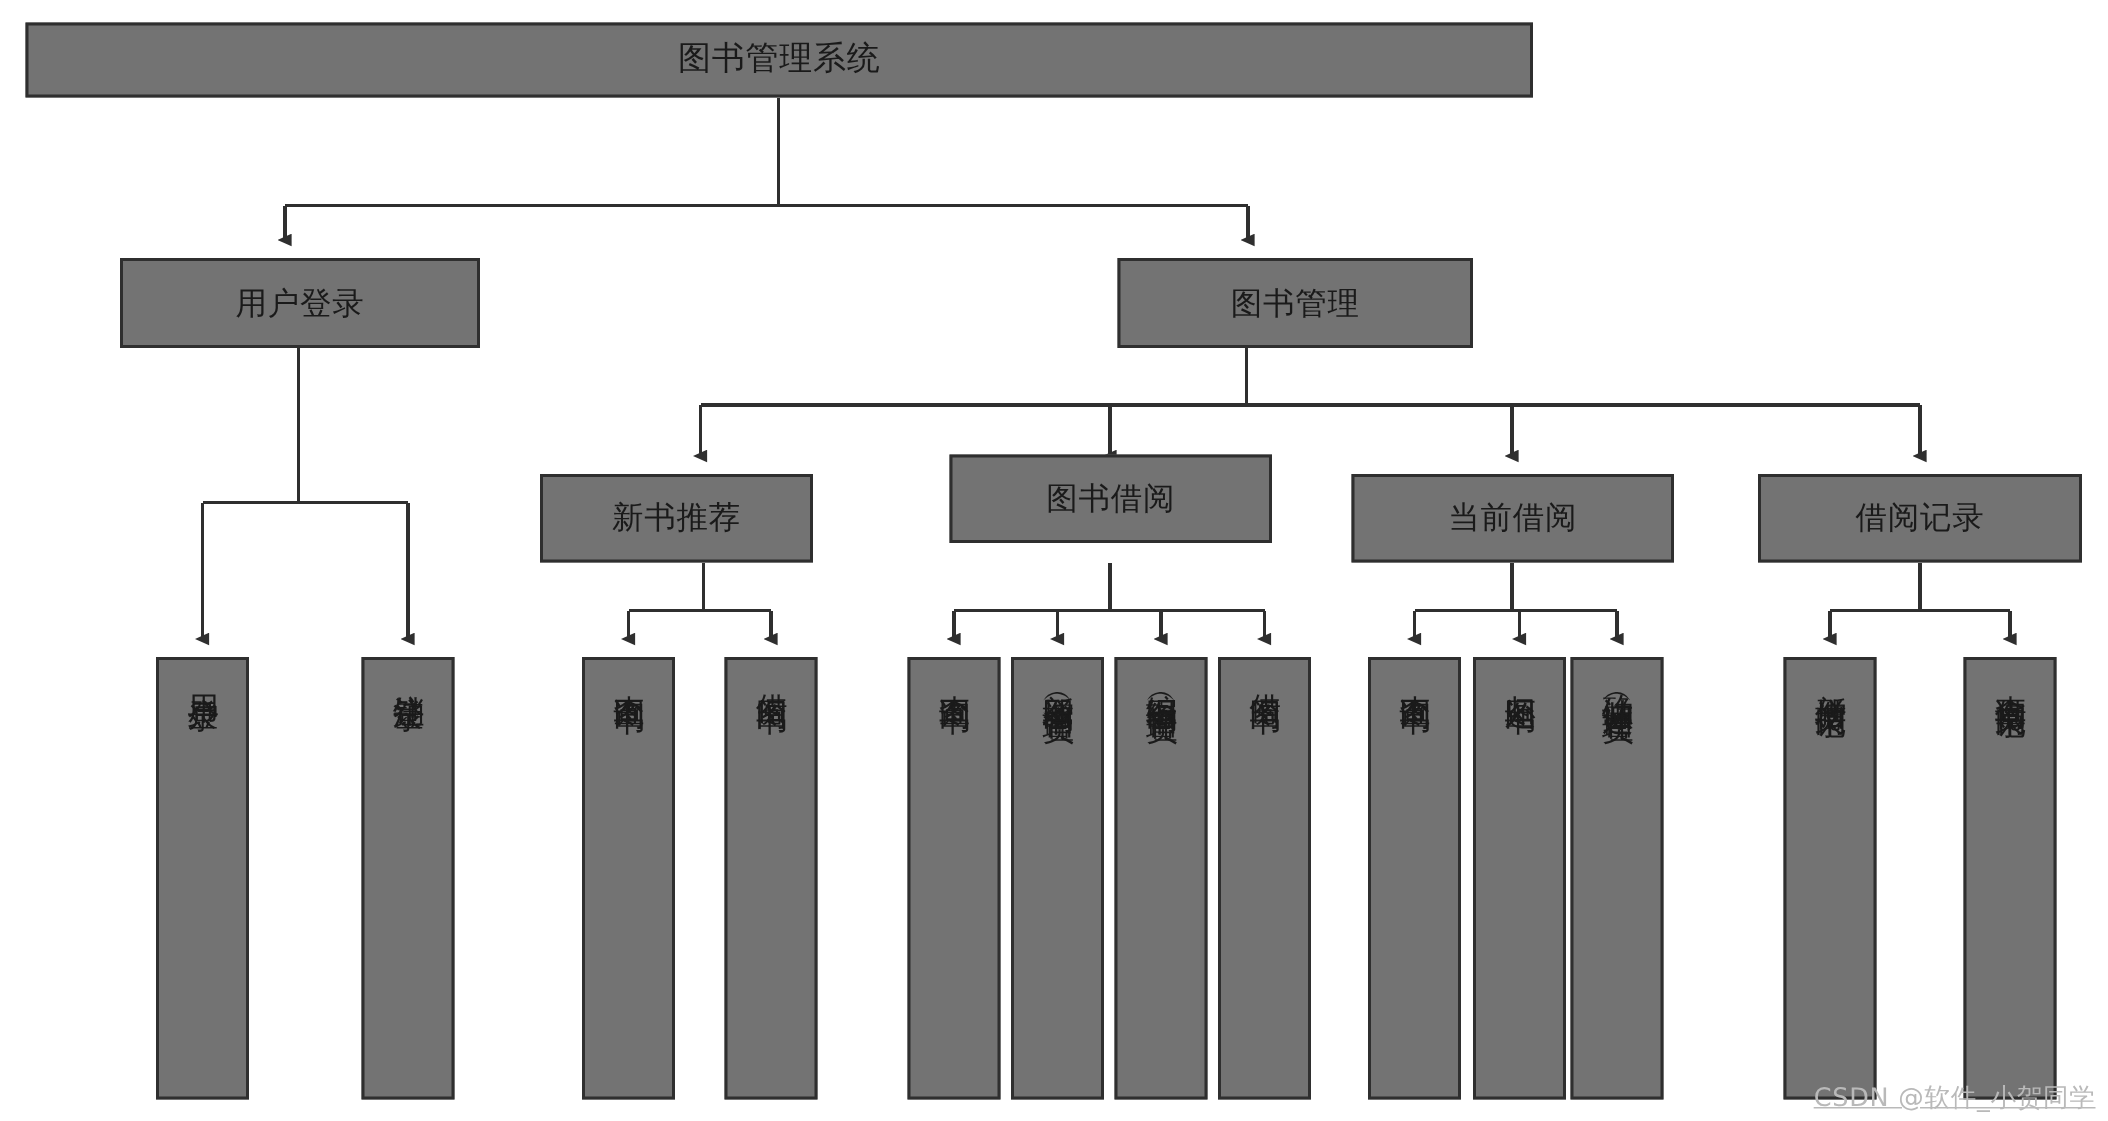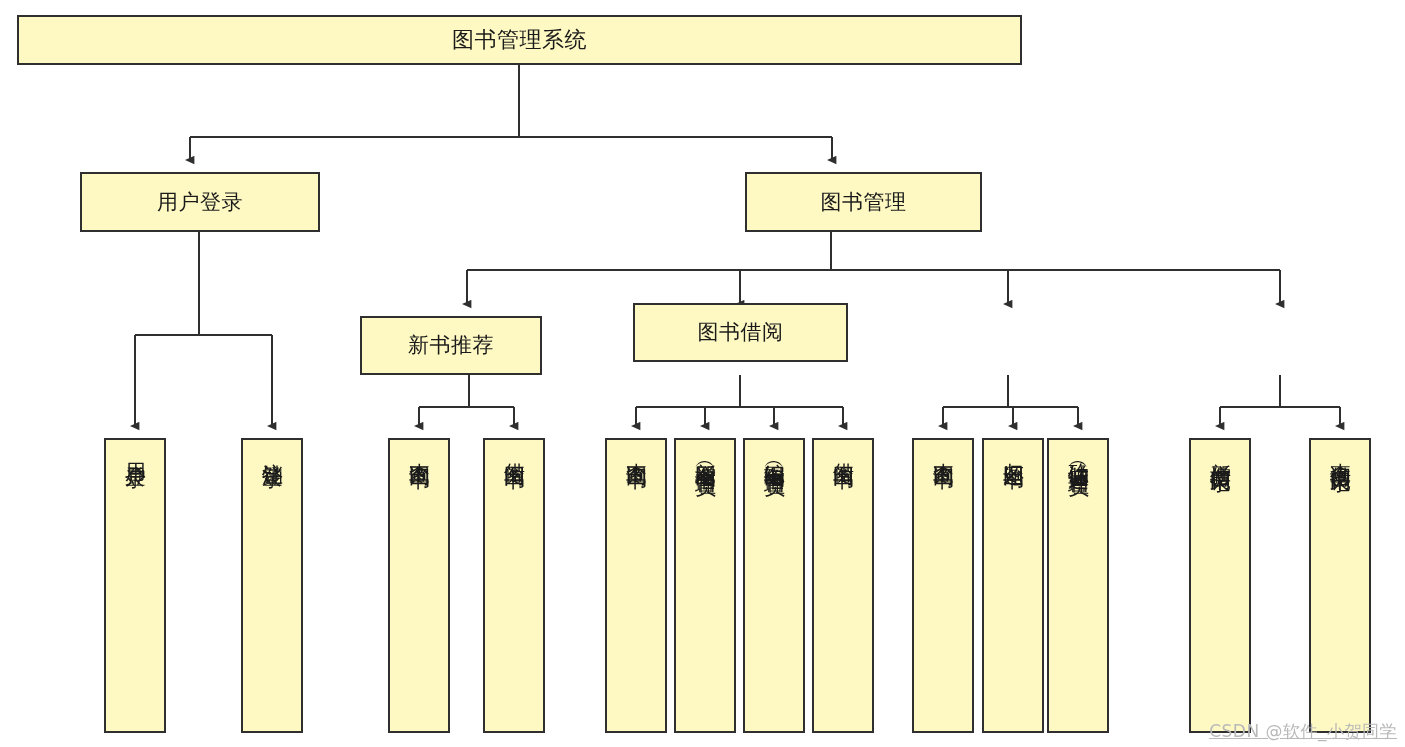--- a/index.html
+++ b/index.html
@@ -22,21 +22,21 @@
     position: absolute;
     left: 0;
     top: 0;
     width: 1405px;
     height: 747px;
     pointer-events: none;
   }
   .node {
     position: absolute;
     box-sizing: border-box;
-    background: #fef9c3;
+    background: #737373;
     border: 2px solid #2f2f2f;
     display: flex;
     align-items: center;
     justify-content: center;
   }
   .node-label {
     color: #1a1a1a;
     text-align: center;
     line-height: 1.08;
     white-space: nowrap;
@@ -141,21 +141,27 @@
   </div>
 
   <div class="node horizontal" style="left:360px; top:316px; width:182px; height:59px;">
     <span class="node-label">新书推荐</span>
   </div>
 
   <div class="node horizontal" style="left:633px; top:303px; width:215px; height:59px;">
     <span class="node-label">图书借阅</span>
   </div>
 
-
+  <div class="node horizontal" style="left:901px; top:316px; width:215px; height:59px;">
+    <span class="node-label">当前借阅</span>
+  </div>
+
+  <div class="node horizontal" style="left:1172px; top:316px; width:216px; height:59px;">
+    <span class="node-label">借阅记录</span>
+  </div>
 
   <div class="node vertical" style="left:104px; top:438px; width:62px; height:295px;">
     <span class="node-label">用户登录</span>
   </div>
   <div class="node vertical" style="left:241px; top:438px; width:62px; height:295px;">
     <span class="node-label">注销登录</span>
   </div>
 
   <div class="node vertical" style="left:388px; top:438px; width:62px; height:295px;">
     <span class="node-label">查询图书</span>

